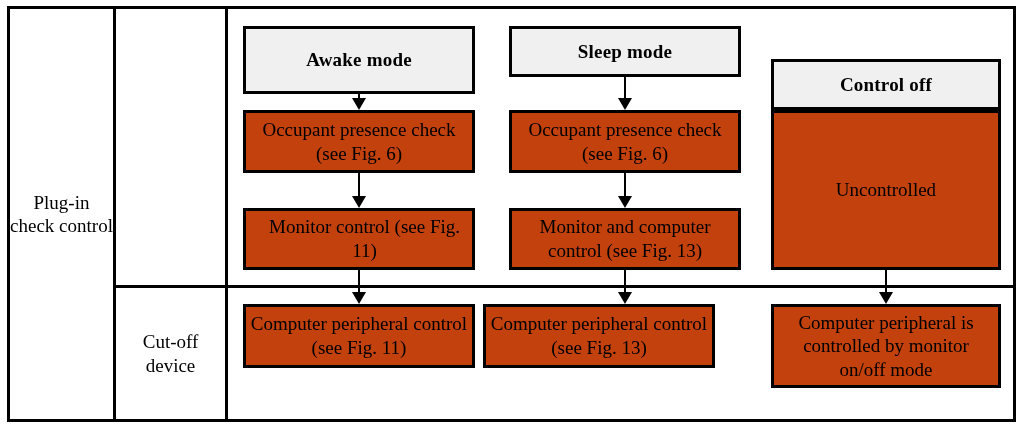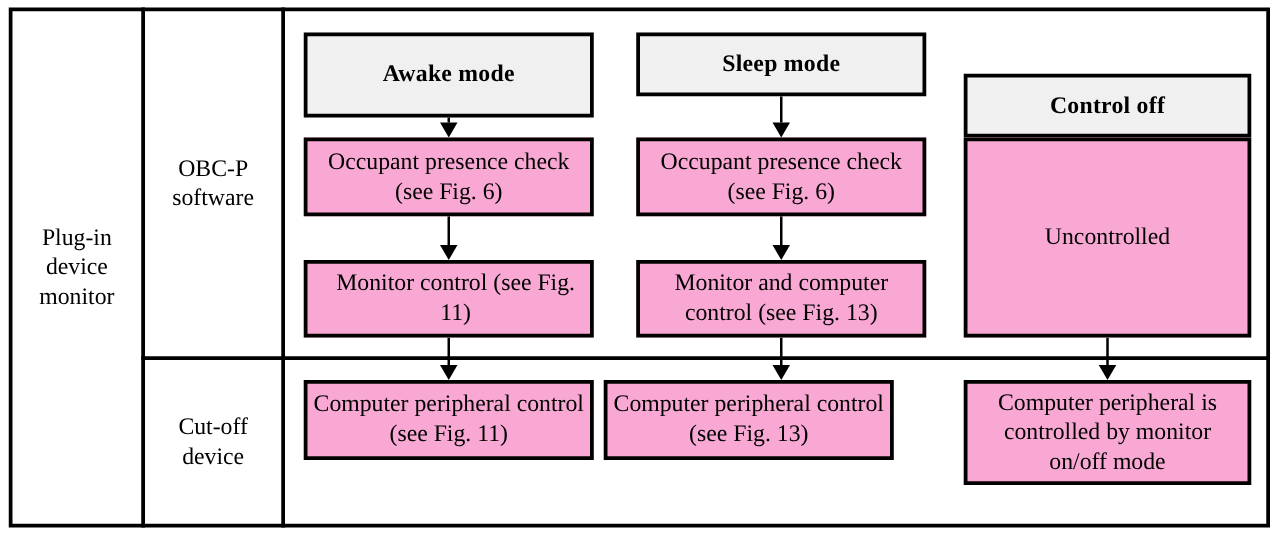--- a/index.html
+++ b/index.html
@@ -78,21 +78,21 @@
     top: 288px;
     width: 109px;
     height: 131px;
   }
 
   
   .fbox {
     position: absolute;
     box-sizing: border-box;
     border: 3px solid #000000;
-    background: #f9a8d4;
+    background: #c2410c;
     display: flex;
     align-items: center;
     justify-content: center;
     text-align: center;
     line-height: 1.24;
     font-size: 19px;
     z-index: 3;
   }
   .fbox.header {
     background: #f0f0f0;
@@ -148,26 +148,23 @@
 
 <div id="figure">
 
   <div class="outer-frame"></div>
 
   <div class="rule-v rule-v-1"></div>
   <div class="rule-v rule-v-2"></div>
   <div class="rule-h rule-h-mid"></div>
 
   <div class="cell-label cell-rowspan-label">
-    <span>Plug-in device monitor</span>
-  </div>
-
-  <div class="cell-label cell-obcp-label">
-    <span>OBC-P software</span>
-  </div>
+    <span>Plug-in check control</span>
+  </div>
+
 
   <div class="cell-label cell-cutoff-label">
     <span>Cut-off device</span>
   </div>
 
   <div class="fbox header box-awake-head">
     <span class="txt">Awake mode</span>
   </div>
 
   <div class="arrow" style="left:343px; top:77px; width:32px; height:33px;">

